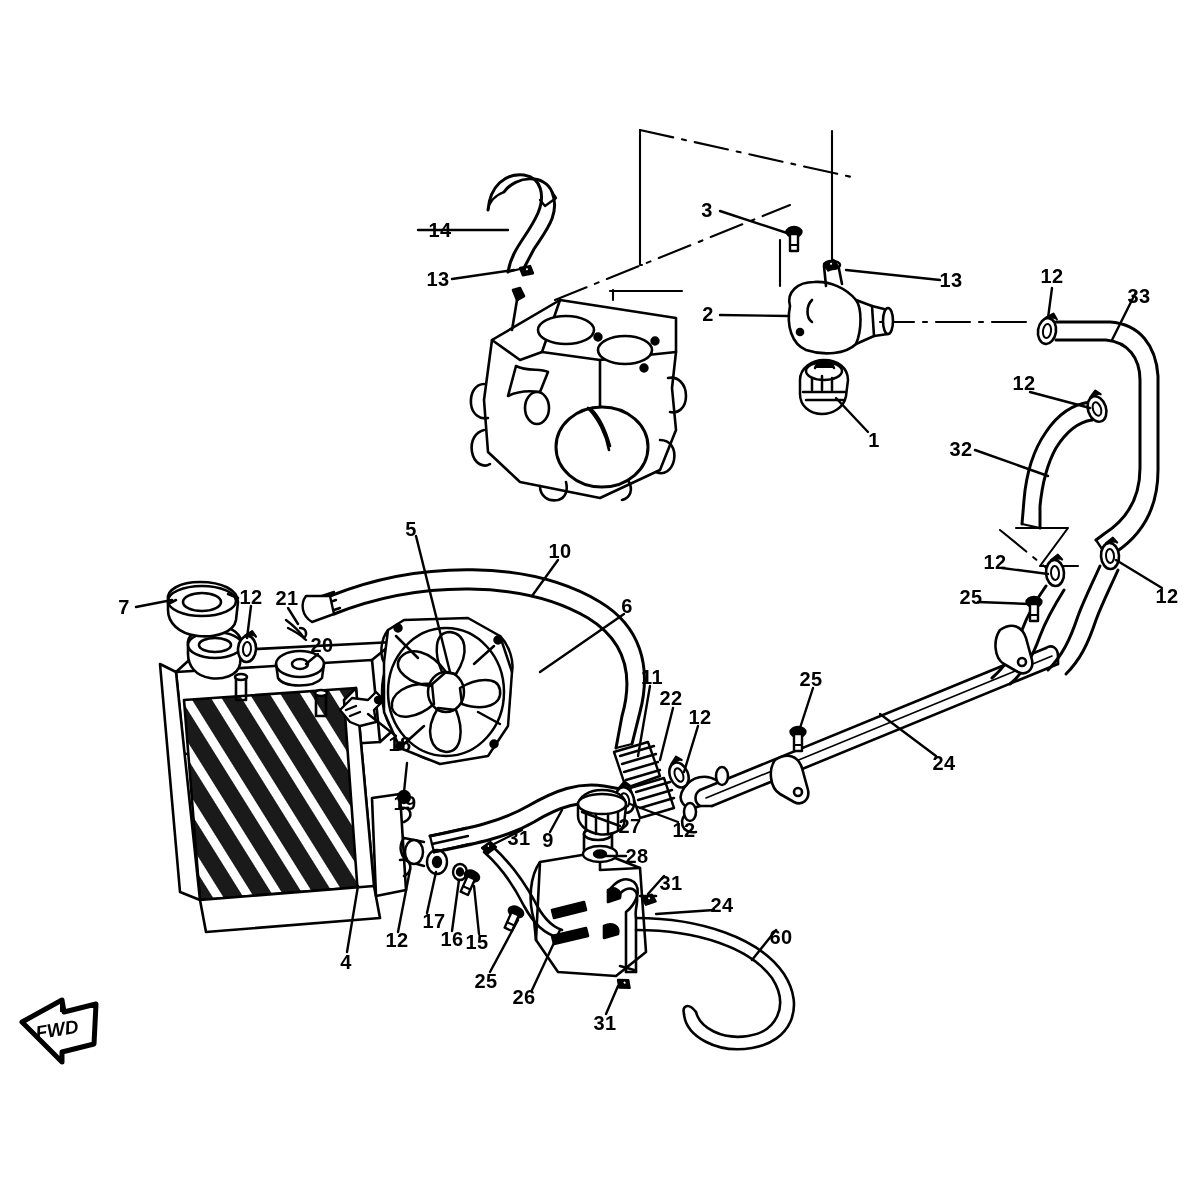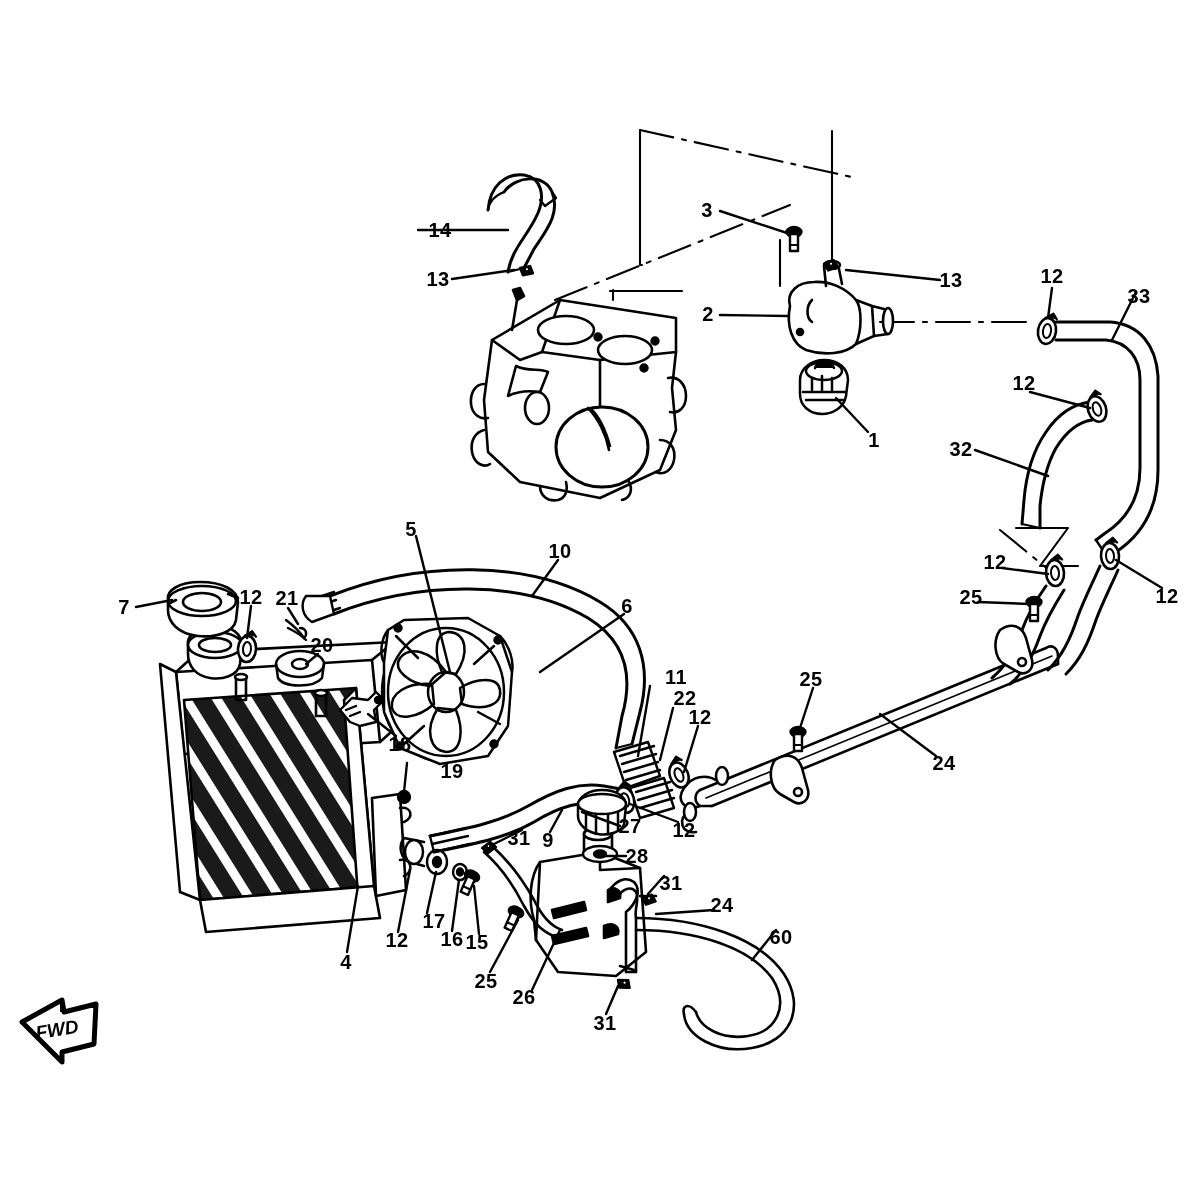--- a/index.html
+++ b/index.html
@@ -494,26 +494,26 @@
       <div class="callout" style="left: 411px; top: 529px;">5</div>
       <div class="callout" style="left: 560px; top: 551px;">10</div>
       <div class="callout" style="left: 995px; top: 562px;">12</div>
       <div class="callout" style="left: 1167px; top: 596px;">12</div>
       <div class="callout" style="left: 124px; top: 607px;">7</div>
       <div class="callout" style="left: 251px; top: 597px;">12</div>
       <div class="callout" style="left: 287px; top: 598px;">21</div>
       <div class="callout" style="left: 627px; top: 606px;">6</div>
       <div class="callout" style="left: 971px; top: 597px;">25</div>
       <div class="callout" style="left: 322px; top: 645px;">20</div>
-      <div class="callout" style="left: 676px; top: 677px; text-align: right;">11</div>
-      <div class="callout" style="left: 685px; top: 698px;">22</div>
+      <div class="callout" style="left: 652px; top: 677px; text-align: right;">11</div>
+      <div class="callout" style="left: 671px; top: 698px;">22</div>
       <div class="callout" style="left: 700px; top: 717px;">12</div>
       <div class="callout" style="left: 811px; top: 679px;">25</div>
       <div class="callout" style="left: 400px; top: 744px;">18</div>
-      <div class="callout" style="left: 405px; top: 771px; margin-left: 47px;">19</div>
+      <div class="callout" style="left: 405px; top: 803px;">19</div>
       <div class="callout" style="left: 944px; top: 763px;">24</div>
       <div class="callout" style="left: 630px; top: 826px;">27</div>
       <div class="callout" style="left: 684px; top: 830px;">12</div>
       <div class="callout" style="left: 519px; top: 838px;">31</div>
       <div class="callout" style="left: 548px; top: 840px;">9</div>
       <div class="callout" style="left: 637px; top: 856px;">28</div>
       <div class="callout" style="left: 671px; top: 883px;">31</div>
       <div class="callout" style="left: 722px; top: 905px;">24</div>
       <div class="callout" style="left: 397px; top: 940px;">12</div>
       <div class="callout" style="left: 425px; top: 921px; margin-left: 9px;">17</div>

